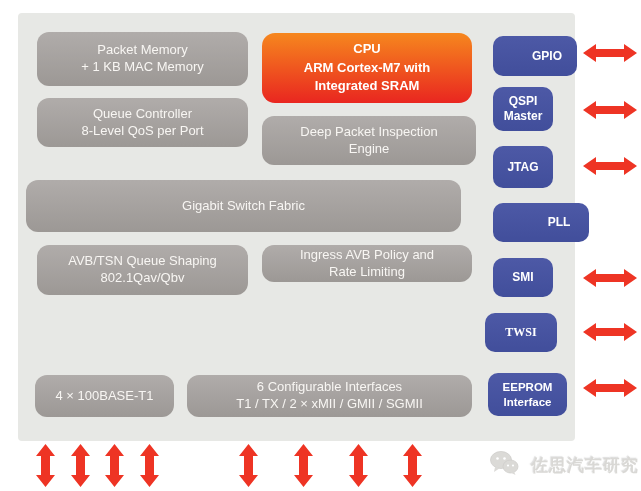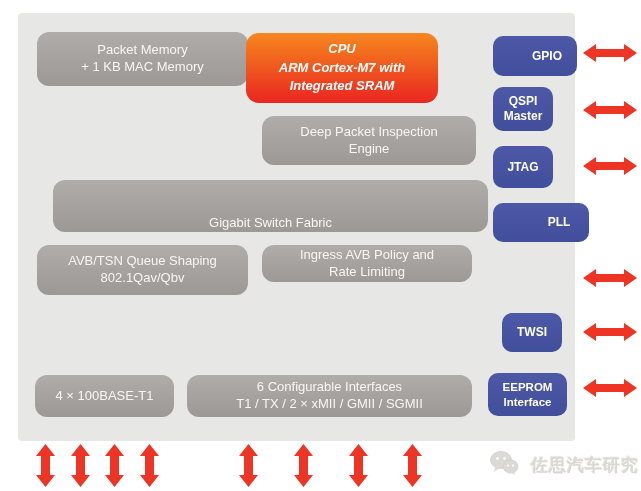--- a/index.html
+++ b/index.html
@@ -46,33 +46,37 @@
 
 <div class="canvas">
 
   <div class="chip-panel">
 
     <div class="blk gray" style="left:19px;top:19px;width:211px;height:54px;">
       <span class="lbl">Packet Memory
 + 1 KB MAC Memory</span>
     </div>
 
-    <div class="blk orange" style="left:228px;top:20px;width:192px;height:70px;font-style:italic;">
+    <div class="blk orange" style="left:244px;top:20px;width:210px;height:70px;">
       <span class="lbl">CPU
 ARM Cortex-M7 with
 Integrated SRAM</span>
     </div>
 
+    <div class="blk gray" style="left:19px;top:85px;width:211px;height:49px;">
+      <span class="lbl">Queue Controller
+8-Level QoS per Port</span>
+    </div>
 
     <div class="blk gray" style="left:244px;top:103px;width:214px;height:49px;">
       <span class="lbl">Deep Packet Inspection
 Engine</span>
     </div>
 
-    <div class="blk gray" style="left:35px;top:167px;width:435px;height:52px;align-items:flex-end;">
+    <div class="blk gray" style="left:8px;top:167px;width:435px;height:52px;">
       <span class="lbl">Gigabit Switch Fabric</span>
     </div>
 
     <div class="blk gray" style="left:19px;top:232px;width:211px;height:50px;">
       <span class="lbl">AVB/TSN Queue Shaping
 802.1Qav/Qbv</span>
     </div>
 
     <div class="blk gray" style="left:244px;top:232px;width:210px;height:37px;">
       <span class="lbl">Ingress AVB Policy and
@@ -95,21 +99,24 @@
     <div class="blk blue" style="left:475px;top:74px;width:60px;height:44px;">
       <span class="lbl">QSPI
 Master</span>
     </div>
     <div class="blk blue" style="left:475px;top:133px;width:60px;height:42px;">
       <span class="lbl">JTAG</span>
     </div>
     <div class="blk blue" style="left:475px;top:190px;width:60px;height:39px;padding-left:36px;">
       <span class="lbl">PLL</span>
     </div>
-    <div class="blk blue" style="left:484px;top:300px;width:60px;height:39px;">
+    <div class="blk blue" style="left:475px;top:245px;width:60px;height:39px;">
+      <span class="lbl">SMI</span>
+    </div>
+    <div class="blk blue" style="left:467px;top:300px;width:72px;height:39px;font-family:Liberation Serif, serif;">
       <span class="lbl">TWSI</span>
     </div>
     <div class="blk blue" style="left:470px;top:360px;width:79px;height:43px;font-size:11.5px;">
       <span class="lbl">EEPROM
 Interface</span>
     </div>
   </div>
 
   <div class="arrow" style="left:583px;top:43px;">
       <svg width="54" height="20" viewBox="0 0 54 20">

